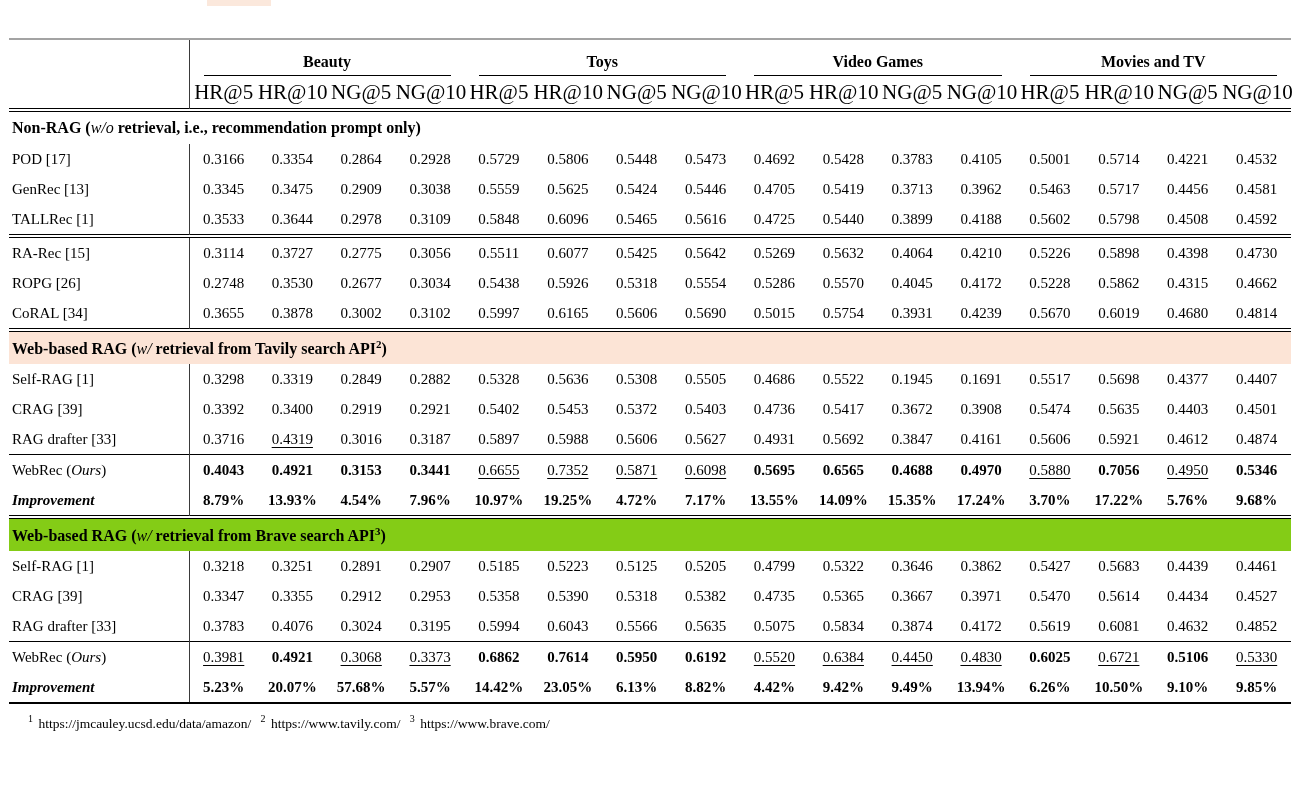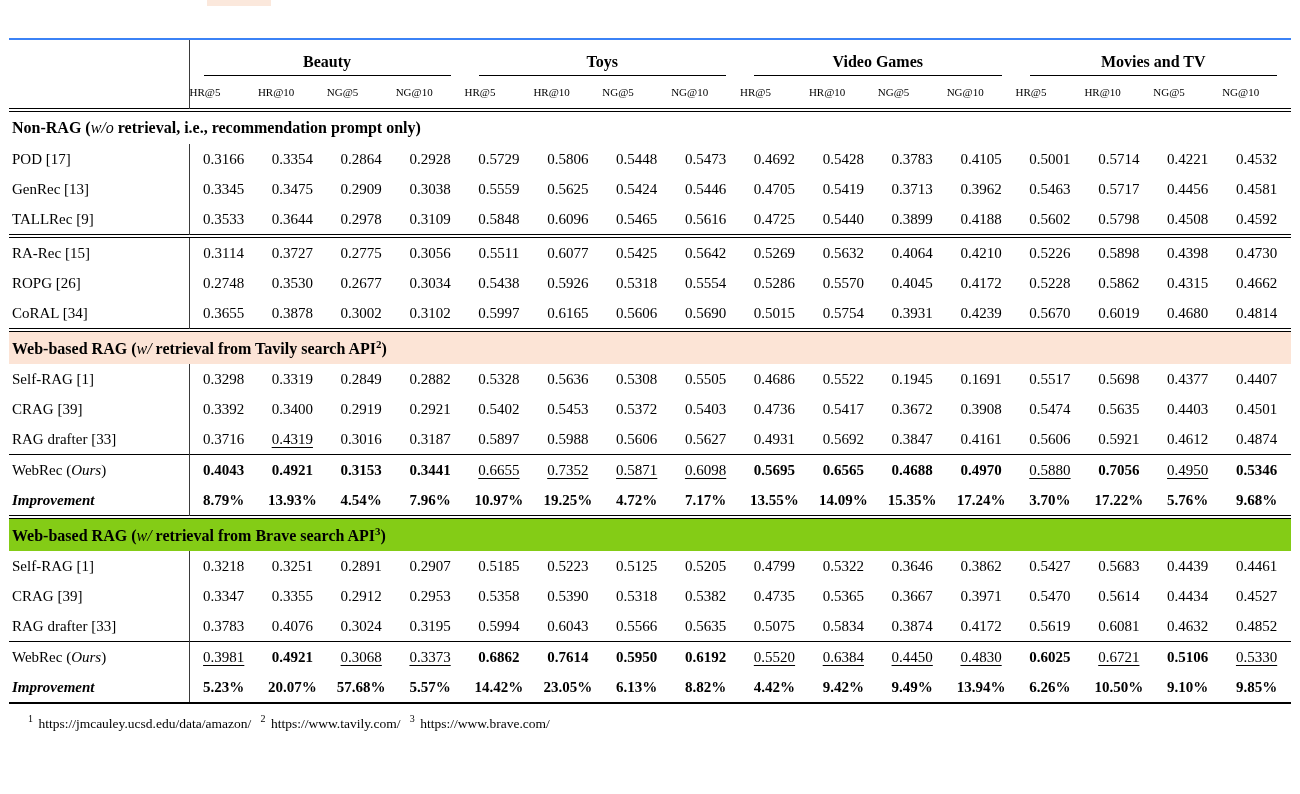--- a/index.html
+++ b/index.html
@@ -3,30 +3,30 @@
 <meta charset="utf-8">
 <style>
   html,body{margin:0;padding:0;}
   body{
     width:1300px;height:794px;background:#ffffff;color:#000;
     font-family:"Liberation Serif", serif;position:relative;overflow:hidden;
   }
   .top-fragment{position:absolute;left:207px;top:0;width:64px;height:6px;background:#fbe8dc;}
   table.results{
     border-collapse:collapse;table-layout:fixed;width:1282px;
-    margin:38px 0 0 9px;border-top:2px solid #3b82f6;
+    margin:38px 0 0 9px;border-top:2px solid #a3a3a3;
   }
   td{padding:0;}
   col.lblc{width:180px;}
   
   tr.grp td{height:36px;vertical-align:bottom;}
   .cmid{margin:0 14px;padding-bottom:4px;border-bottom:1.2px solid #000;
         text-align:center;font-weight:bold;font-size:16px;}
   
-  tr.metrics td{height:32px;text-align:left;font-size:11px;vertical-align:middle;margin-left:21px;}
+  tr.metrics td{height:32px;text-align:center;font-size:21px;vertical-align:middle;margin-left:21px;}
   
   .vl{border-left:1px solid #3a3a3a;}
   
   tr.dbl td{height:2px;border-top:1.2px solid #000;border-bottom:1.2px solid #000;}
   
   tr.sect td{height:32px;vertical-align:middle;font-weight:bold;font-size:16px;padding-left:3px;}
   tr.sect i{font-weight:normal;}
   tr.sect sup{font-size:11px;}
   tr.sect.tavily td{background:#fce4d6;}
   tr.sect.brave td{background:#84cc16;}
@@ -142,21 +142,21 @@
         <td class="val ">0.4705</td>
         <td class="val ">0.5419</td>
         <td class="val ">0.3713</td>
         <td class="val ">0.3962</td>
         <td class="val ">0.5463</td>
         <td class="val ">0.5717</td>
         <td class="val ">0.4456</td>
         <td class="val ">0.4581</td>
       </tr>
       <tr class="datarow baseline">
-        <td class="lbl"><span>TALLRec [9]</span><span></span></td>
+        <td class="lbl"><span>TALLRec [1]</span><span></span></td>
         <td class="val vl ">0.3533</td>
         <td class="val ">0.3644</td>
         <td class="val ">0.2978</td>
         <td class="val ">0.3109</td>
         <td class="val ">0.5848</td>
         <td class="val ">0.6096</td>
         <td class="val ">0.5465</td>
         <td class="val ">0.5616</td>
         <td class="val ">0.4725</td>
         <td class="val ">0.5440</td>

